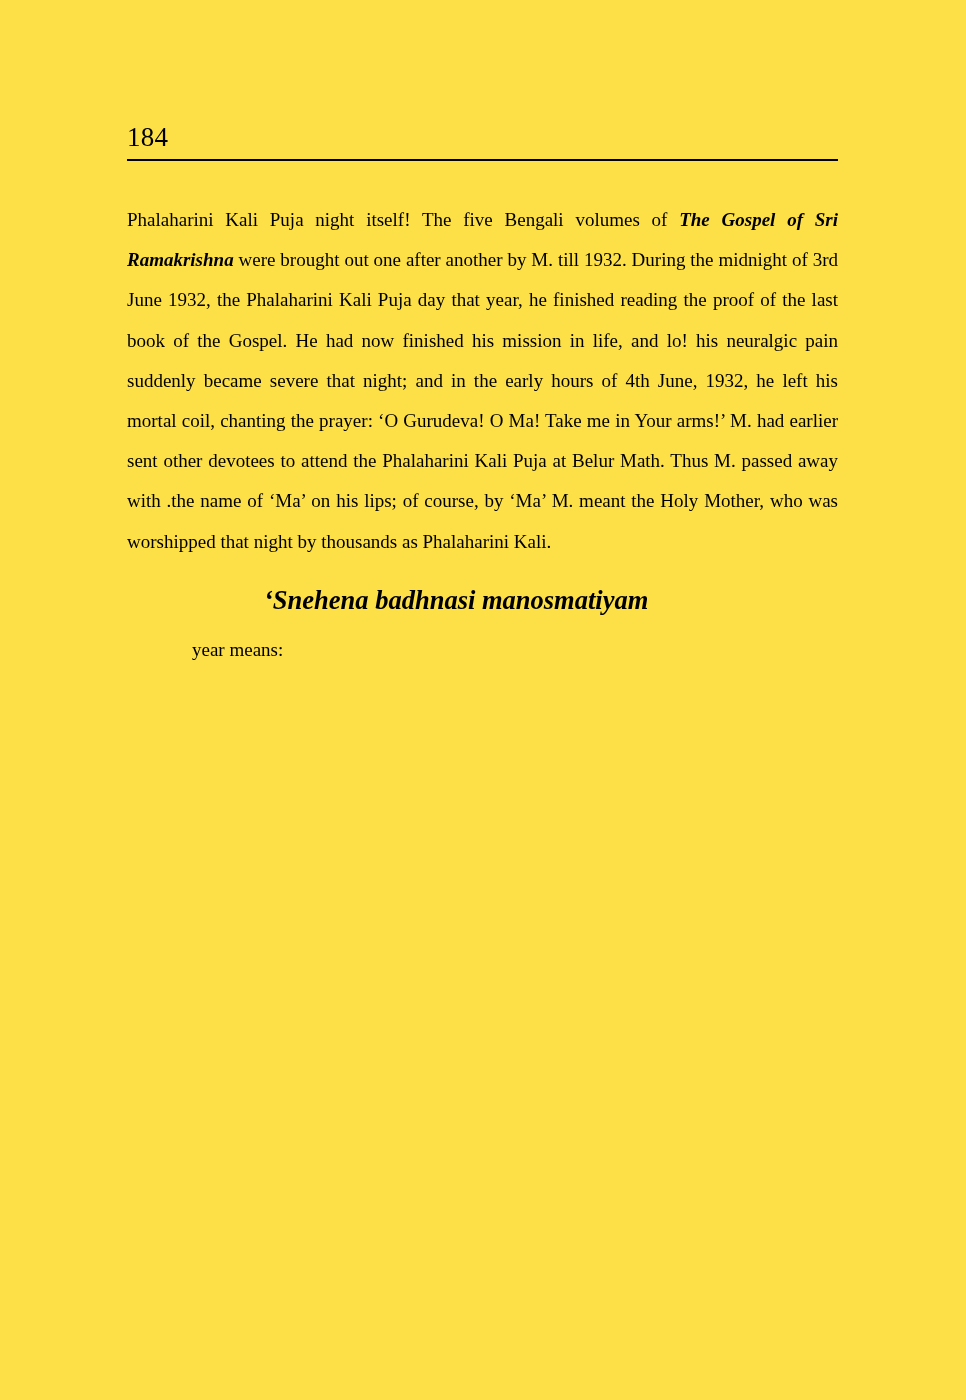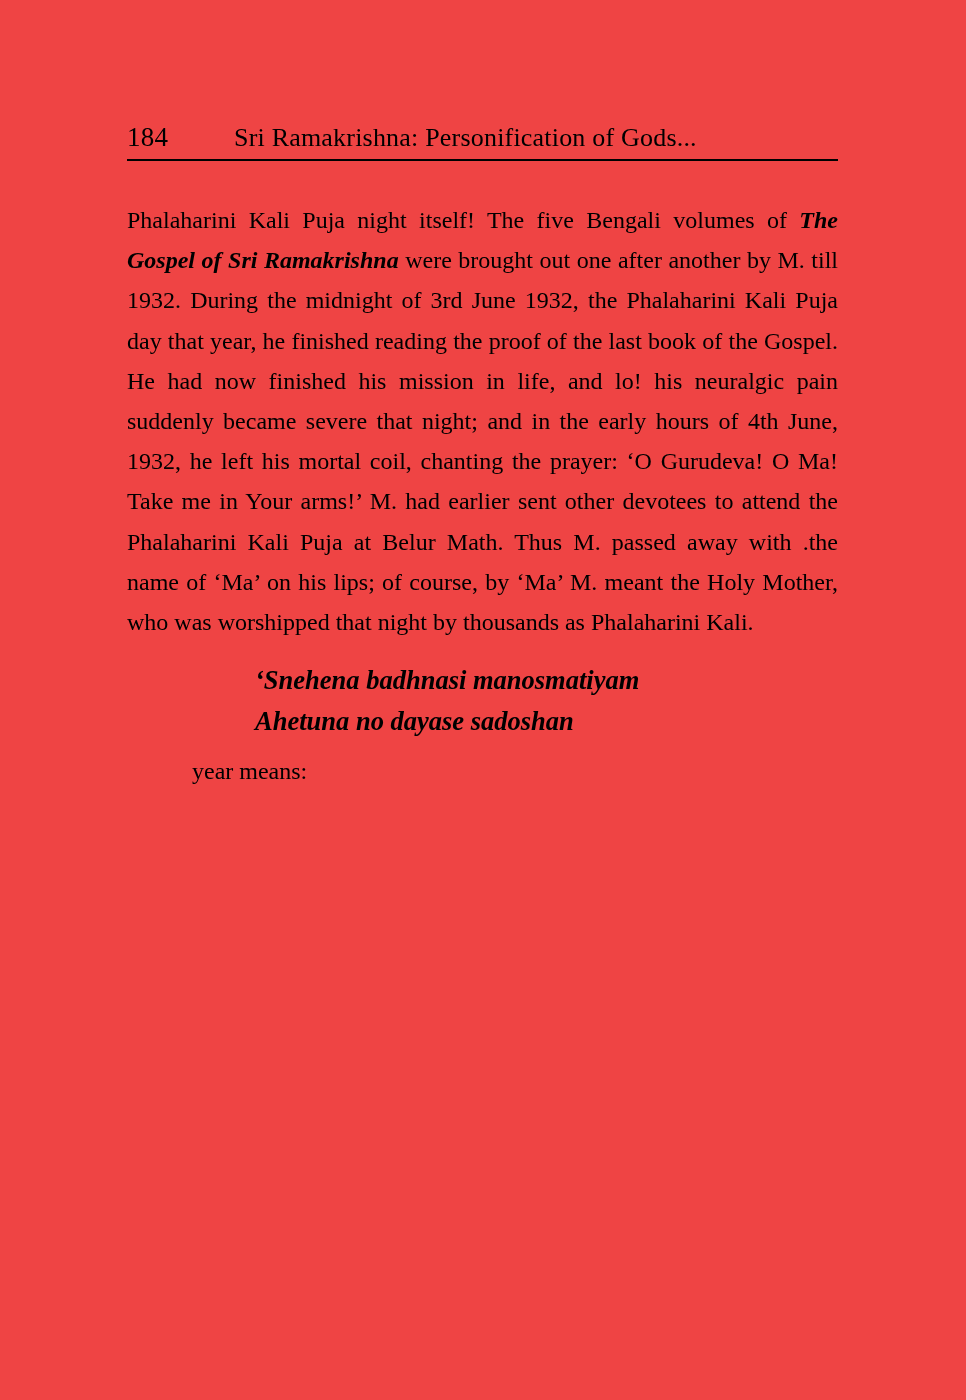--- a/index.html
+++ b/index.html
@@ -12,21 +12,21 @@
     height: 1400px;
     font-family: "Liberation Serif", "DejaVu Serif", serif;
     color: #000000;
     -webkit-font-smoothing: antialiased;
   }
 
   .page {
     position: relative;
     width: 966px;
     height: 1400px;
-    background: #ef4444;
+    background: #fde047;
     overflow: hidden;
     text-decoration: underline;
   }
 
   
   .running-head {
     position: absolute;
     left: 127px;
     top: 122px;
     width: 711px;
@@ -56,39 +56,39 @@
   
   .body-block {
     position: absolute;
     left: 127px;
     top: 200px;
     width: 711px;
   }
 
   p.para {
     margin: 0;
-    font-size: 24px;
+    font-size: 19px;
     line-height: 40.2px;
     text-align: justify;
     text-justify: inter-word;
     hyphens: none;
     -webkit-hyphens: none;
   }
   p.para.indent {
     text-indent: 65px;
   }
 
   em.title-italic {
     font-style: italic;
     font-weight: bold;
   }
 
   
   .verse {
-    margin: 0;
+    margin: 9px;
     padding: 0;
     list-style: none;
   }
   .verse-wrap {
     margin-top: 18px;
     margin-bottom: 10px;
     padding-left: 128px;
   }
   .verse li {
     font-style: italic;
@@ -100,33 +100,31 @@
 
   .gap-before { margin-top: 0px; }
 </style>
 </head>
 <body>
 
 <div class="page">
 
   <div class="running-head">
     <span class="folio">184</span>
-    <span class="head-title">Sri Ramakrishna: Personification of Gods...</span>
   </div>
   <div class="head-rule"></div>
 
   <div class="body-block">
 
     <p class="para force-justify"><span>Phalaharini Kali Puja night itself! The five Bengali volumes of </span><em class="title-italic">The Gospel of Sri Ramakrishna</em><span> were brought out one after another by M. till 1932. During the midnight of 3rd June 1932, the Phalaharini Kali Puja day that year, he finished reading the proof of the last book of the Gospel. He had now finished his mission in life, and lo! his neuralgic pain suddenly became severe that night; and in the early hours of 4th June, 1932, he left his mortal coil, chanting the prayer: ‘O Gurudeva! O Ma! Take me in Your arms!’ M. had earlier sent other devotees to attend the Phalaharini Kali Puja at Belur Math. Thus M. passed away with .the name of ‘Ma’ on his lips; of course, by ‘Ma’ M. meant the Holy Mother, who was worshipped that night by thousands as Phalaharini Kali.</span></p>
 
 
     <div class="verse-wrap">
       <ul class="verse">
         <li>‘Snehena badhnasi manosmatiyam</li>
-        <li>Ahetuna no dayase sadoshan</li>
       </ul>
     </div>
 
     <p class="para indent gap-before">year means:</p>
 
 
   </div>
 
 </div>
 

